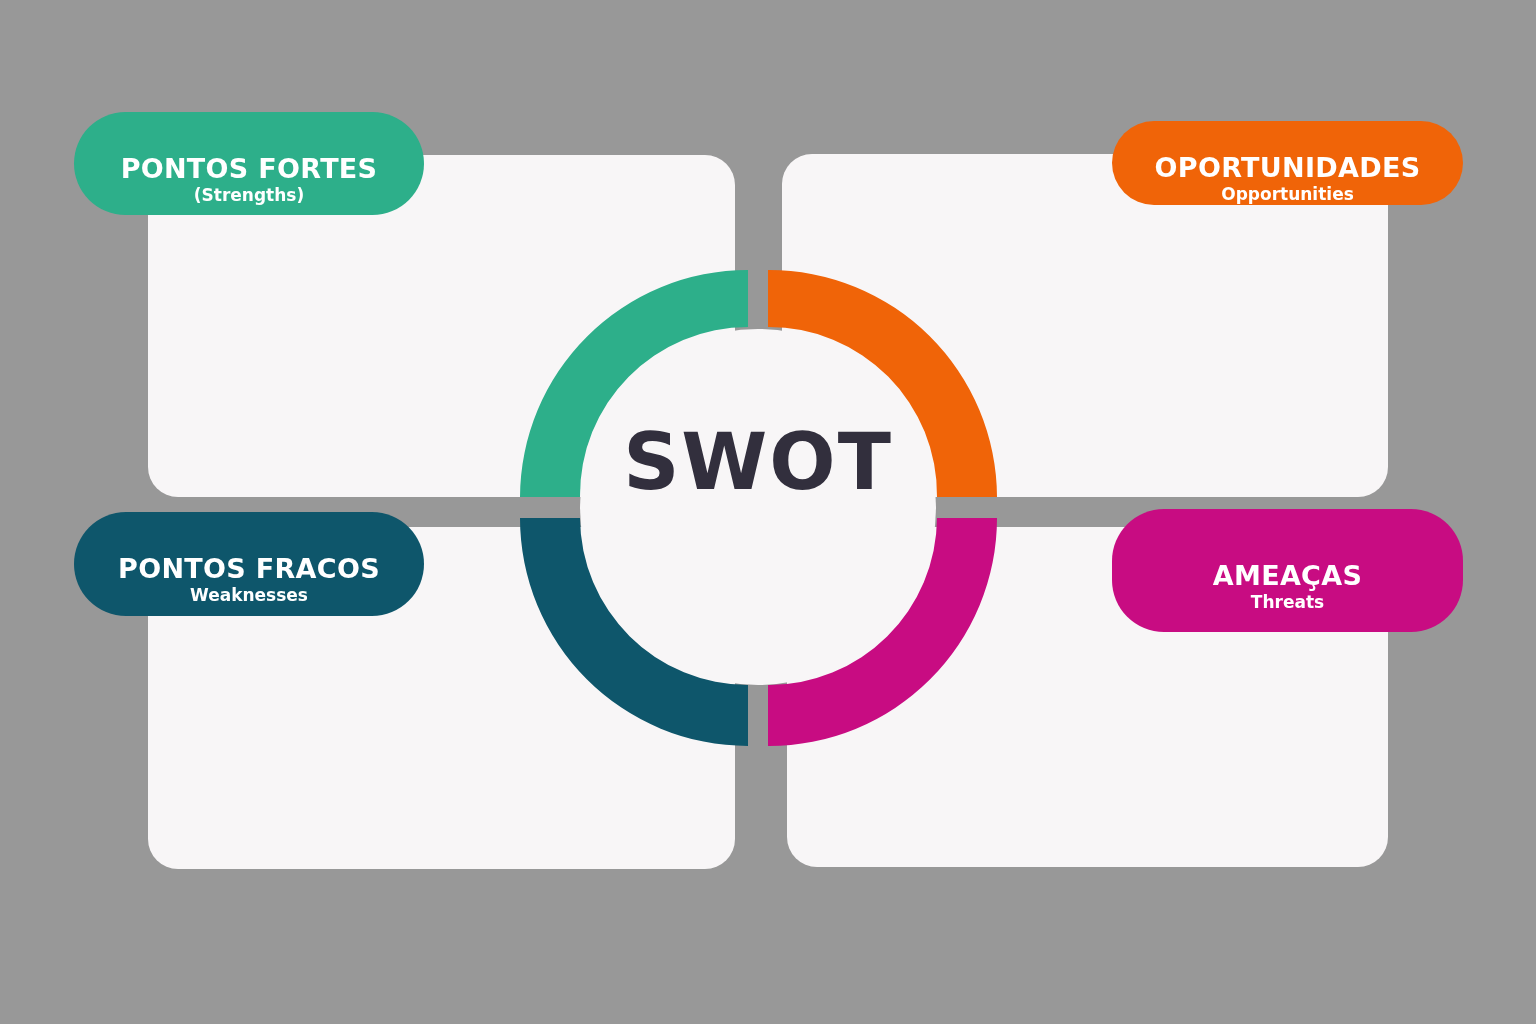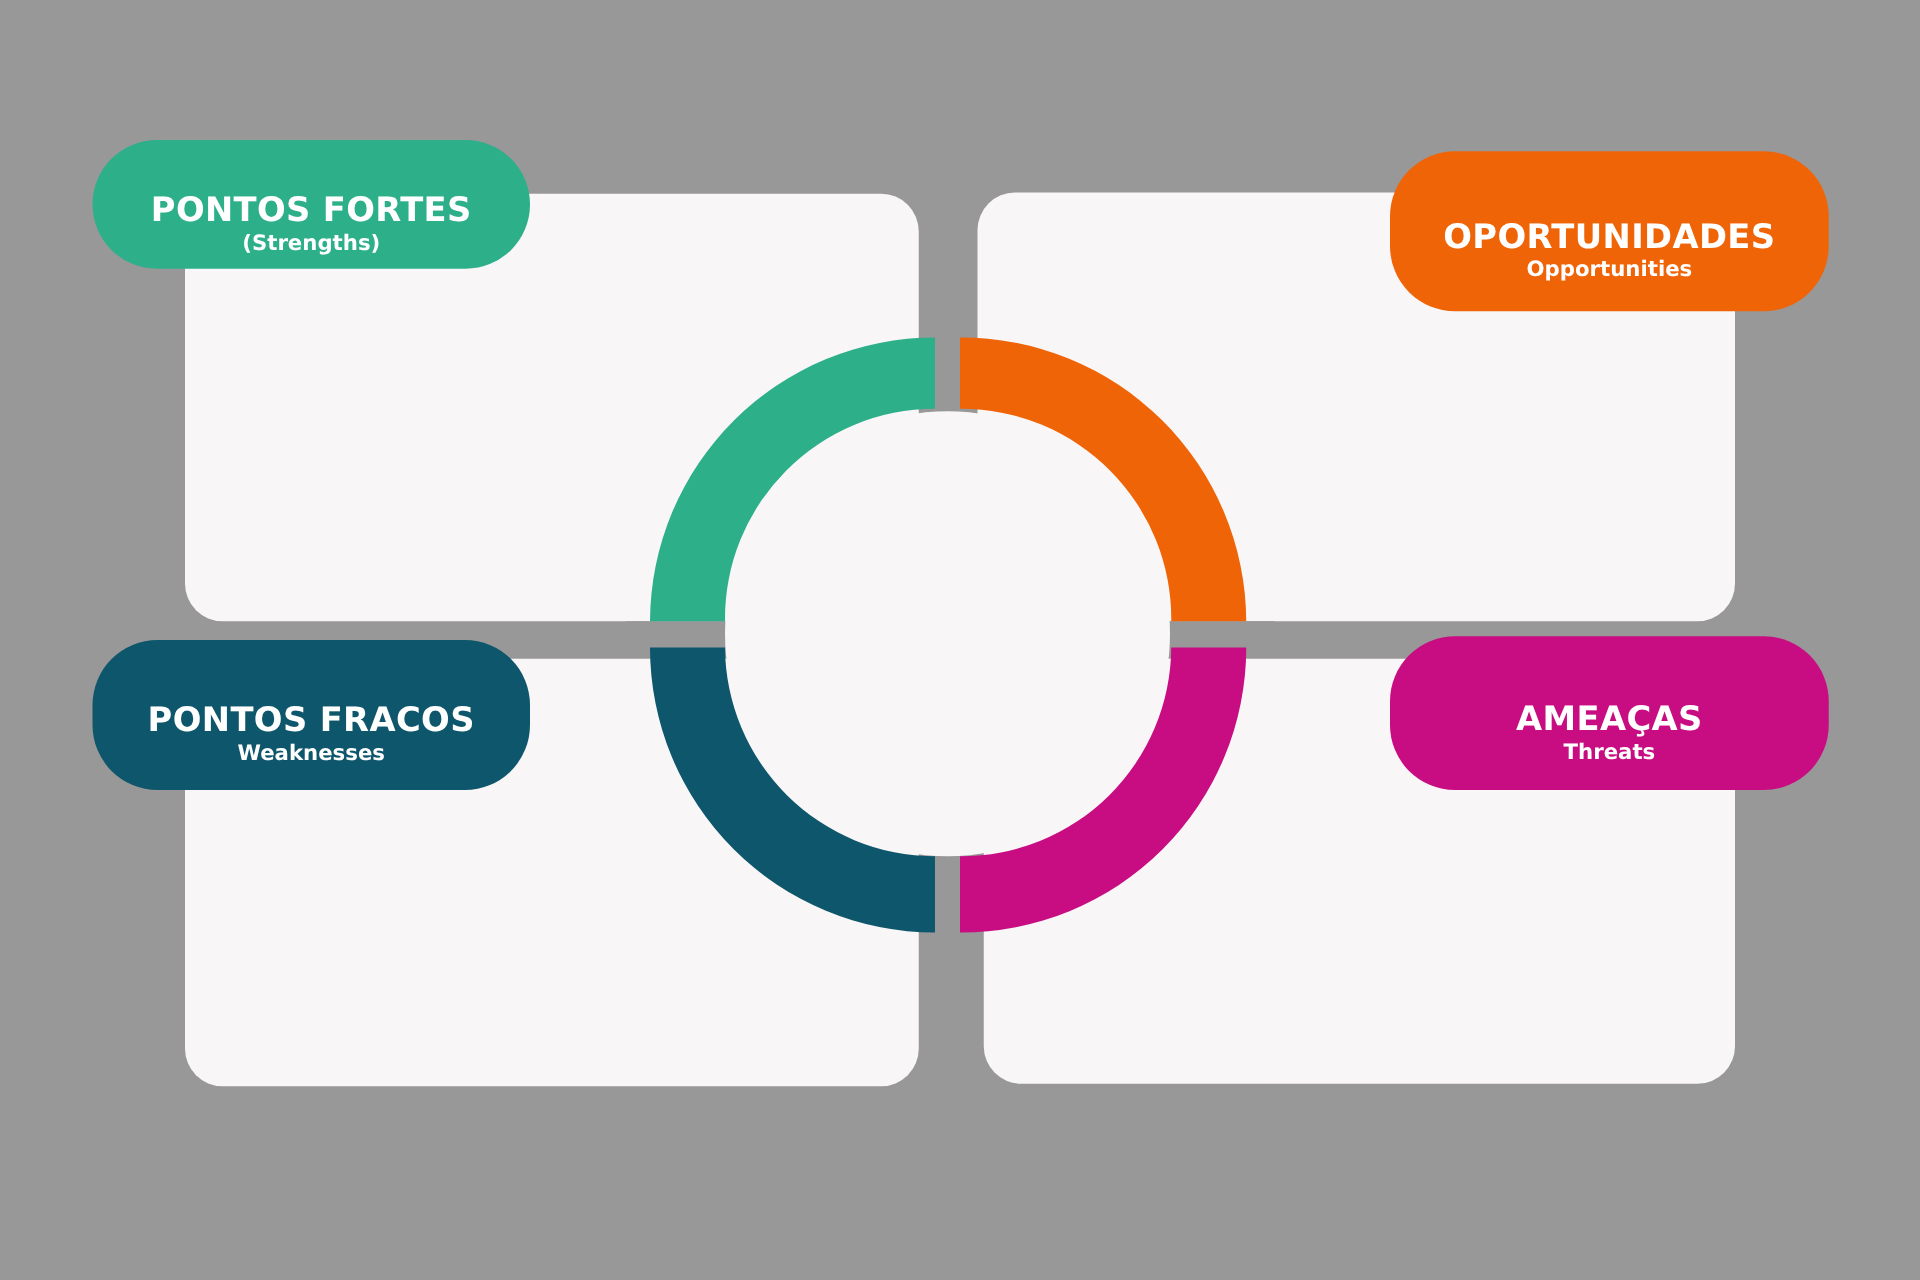--- a/index.html
+++ b/index.html
@@ -40,33 +40,34 @@
   <path fill="#f06408" d="M 768 270 A 228 228 0 0 1 997 497 L 937 497 A 168 168 0 0 0 768 327 Z"></path>
 
   <path fill="#0e566b" d="M 520 518 A 228 228 0 0 0 748 746 L 748 685 A 168 168 0 0 1 580 518 Z"></path>
 
   <path fill="#c80c82" d="M 997 518 A 228 228 0 0 1 768 746 L 768 685 A 168 168 0 0 0 937 518 Z"></path>
 
   <circle cx="758" cy="507" r="178" fill="#f8f6f7"></circle>
 </svg>
 
 <div class="center-text">
+  <div class="l2">SWOT</div>
 </div>
 
 <div class="pill" style="left:74px; top:112px; width:350px; height:103px; background:#2daf8a;">
   <div class="title">PONTOS FORTES</div>
   <div class="sub">(Strengths)</div>
 </div>
 
-<div class="pill" style="left:1112px; top:121px; width:351px; height:128px; background:#f06408;">
+<div class="pill" style="left:1112px; top:121px; width:351px; height:84px; background:#f06408;">
   <div class="title">OPORTUNIDADES</div>
   <div class="sub">Opportunities</div>
 </div>
 
-<div class="pill" style="left:74px; top:512px; width:350px; height:120px; background:#0e566b;">
+<div class="pill" style="left:74px; top:512px; width:350px; height:104px; background:#0e566b;">
   <div class="title">PONTOS FRACOS</div>
   <div class="sub">Weaknesses</div>
 </div>
 
 <div class="pill" style="left:1112px; top:509px; width:351px; height:123px; background:#c80c82;">
   <div class="title">AMEAÇAS</div>
   <div class="sub">Threats</div>
 </div>
 
 </body></html>

